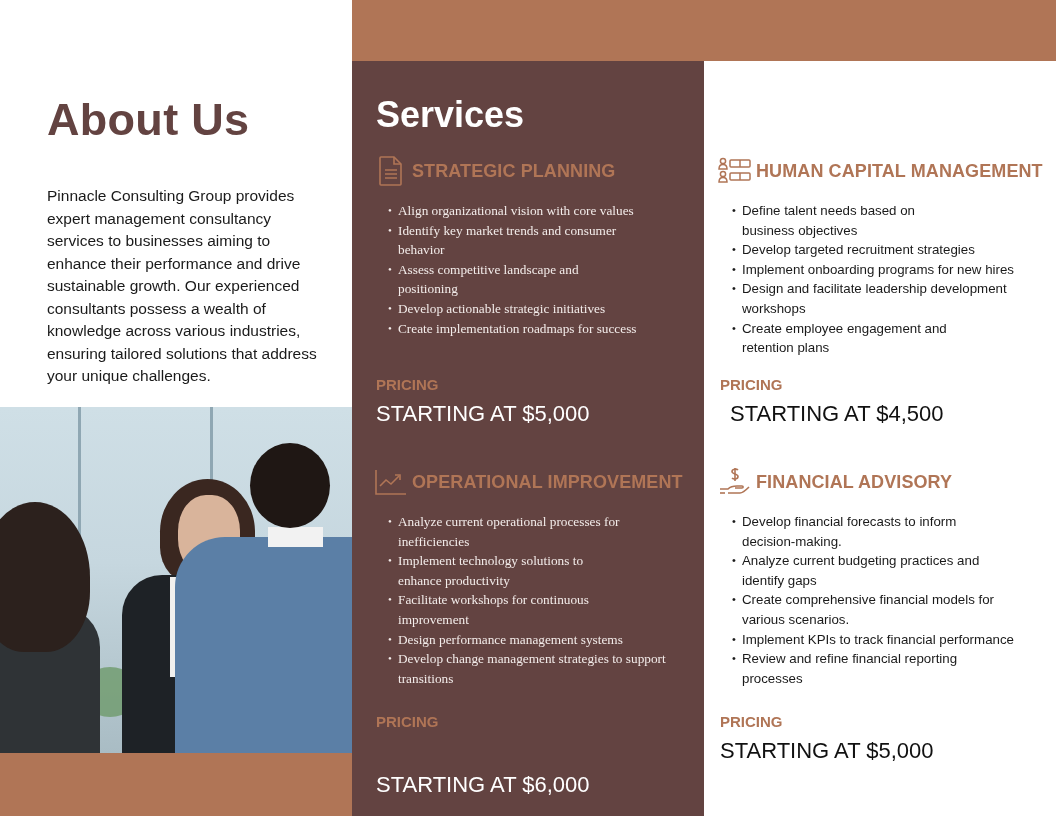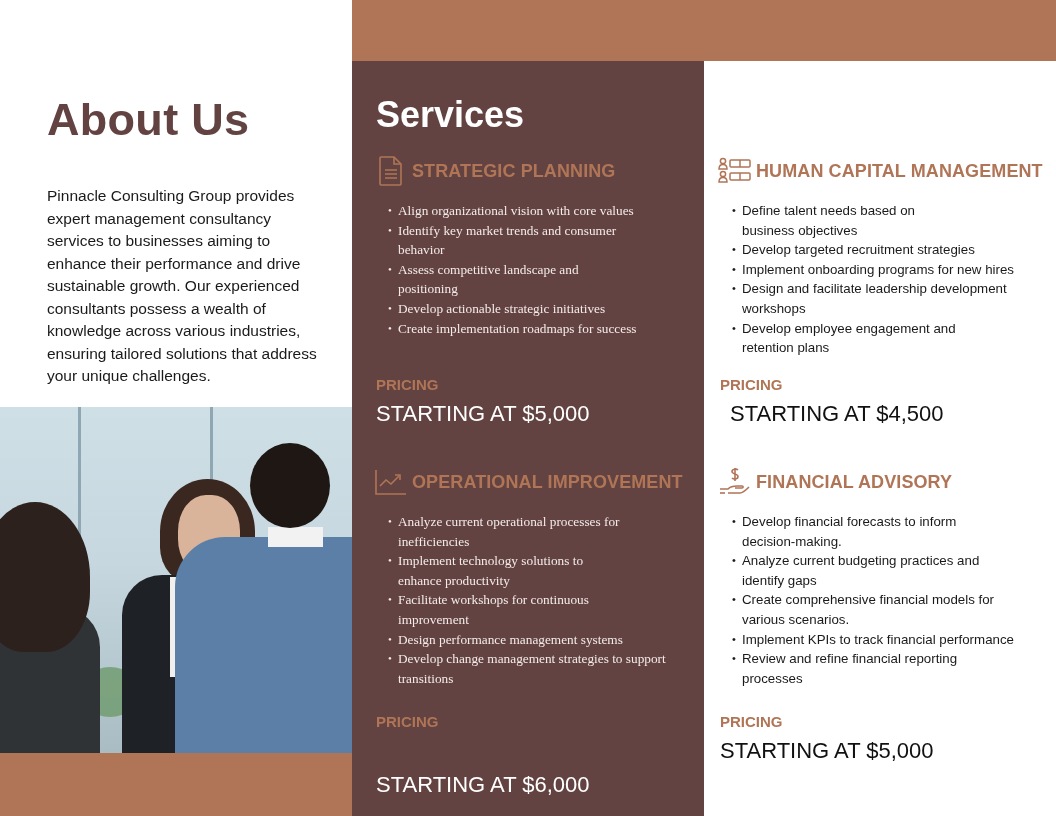--- a/index.html
+++ b/index.html
@@ -111,21 +111,21 @@
           <path d="M22 16v7"></path>
       </svg>
     </span>
     <span class="svc-title">HUMAN CAPITAL MANAGEMENT</span>
   </div>
   <ul>
     <li style="width:205px">Define talent needs based on business objectives</li>
     <li>Develop targeted recruitment strategies</li>
     <li>Implement onboarding programs for new hires</li>
     <li style="width:315px">Design and facilitate leadership development workshops</li>
-    <li style="width:250px">Develop employee engagement and retention plans</li>
+    <li style="width:250px">Create employee engagement and retention plans</li>
   </ul>
   <div class="pricing-label" style="left:2px; top:222px;">PRICING</div>
   <div class="pricing-value" style="left:12px; top:247px;">STARTING AT $4,500</div>
 </section>
 
 <section class="svc dark" style="left:374px; top:465px;">
   <div class="svc-head">
     <span class="svc-icon">
       <svg width="34" height="28" viewBox="0 0 34 28" fill="none" stroke="#b07556" stroke-width="1.6">
         <path d="M2 2v24h30"></path>

